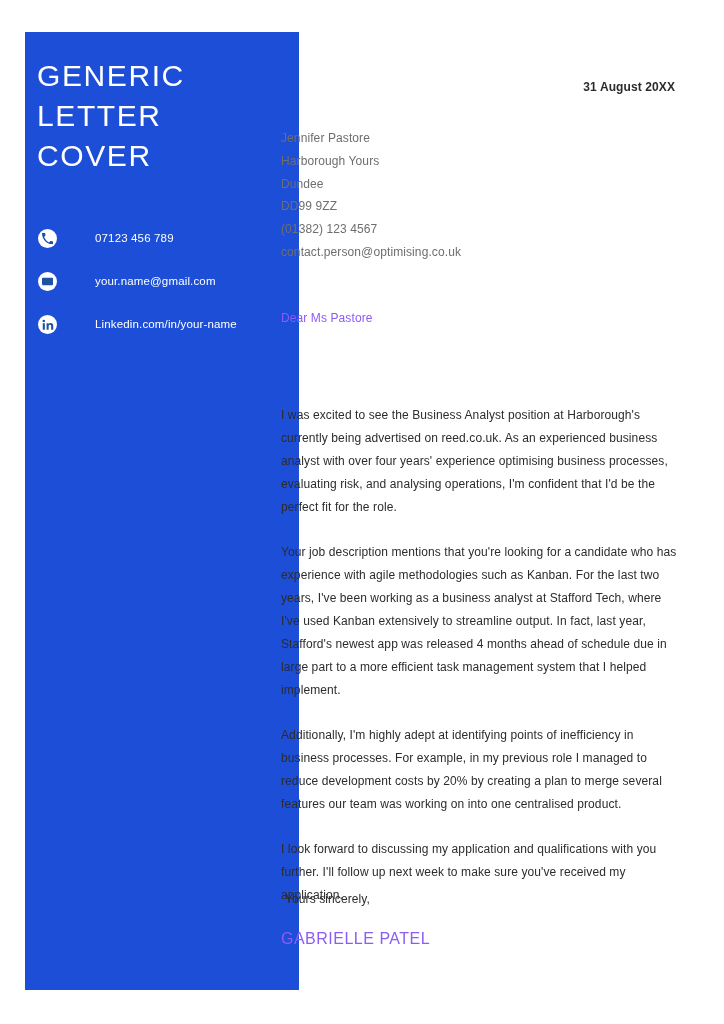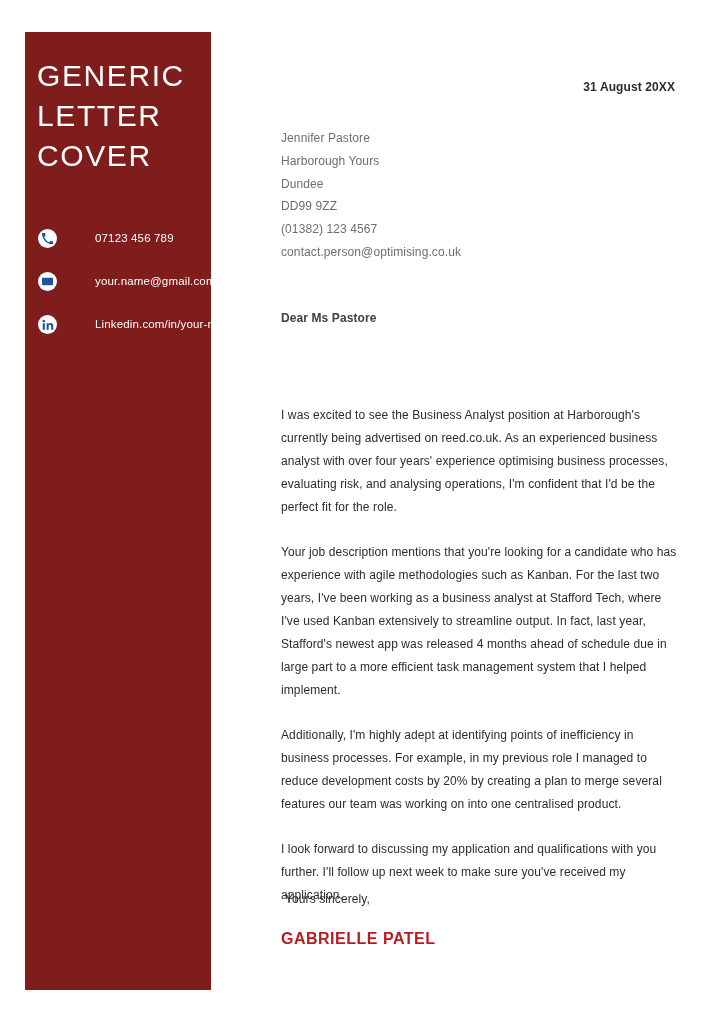--- a/index.html
+++ b/index.html
@@ -24,23 +24,23 @@
     width: 724px;
     height: 1024px;
     background: #ffffff;
   }
 
   
   .sidebar {
     position: absolute;
     left: 25px;
     top: 32px;
-    width: 186px;
+    width: 274px;
     height: 958px;
-    background: #7f1d1d;
+    background: #1d4ed8;
     box-sizing: border-box;
   }
 
   .sidebar-title {
     position: absolute;
     left: 12px;
     top: 24px;
     width: 210px;
     color: #ffffff;
     font-size: 30px;
@@ -118,23 +118,23 @@
     line-height: 22.8px;
     font-weight: 400;
     letter-spacing: 0.1px;
   }
   .recipient .rline { display: block; }
 
   .salutation {
     position: absolute;
     left: 0;
     top: 311px;
-    color: #404040;
-    font-size: 12px;
-    font-weight: 700;
+    color: #8b5cf6;
+    font-size: 12px;
+    font-weight: 400;
     letter-spacing: 0.1px;
   }
 
   .body-paragraphs {
     position: absolute;
     left: 0;
     top: 356px;
     width: 396px;
     margin-top: 48px;
   }
@@ -155,23 +155,23 @@
     color: #2c2c2c;
     font-size: 12px;
     line-height: 23px;
     letter-spacing: 0.1px;
   }
 
   .signature {
     position: absolute;
     left: 0;
     top: 930px;
-    color: #b91c1c;
+    color: #8b5cf6;
     font-size: 16px;
-    font-weight: 700;
+    font-weight: 400;
     letter-spacing: 0.5px;
     text-transform: uppercase;
   }
 </style>
 </head>
 <body>
 
 <div class="page">
 
   <div class="sidebar">

